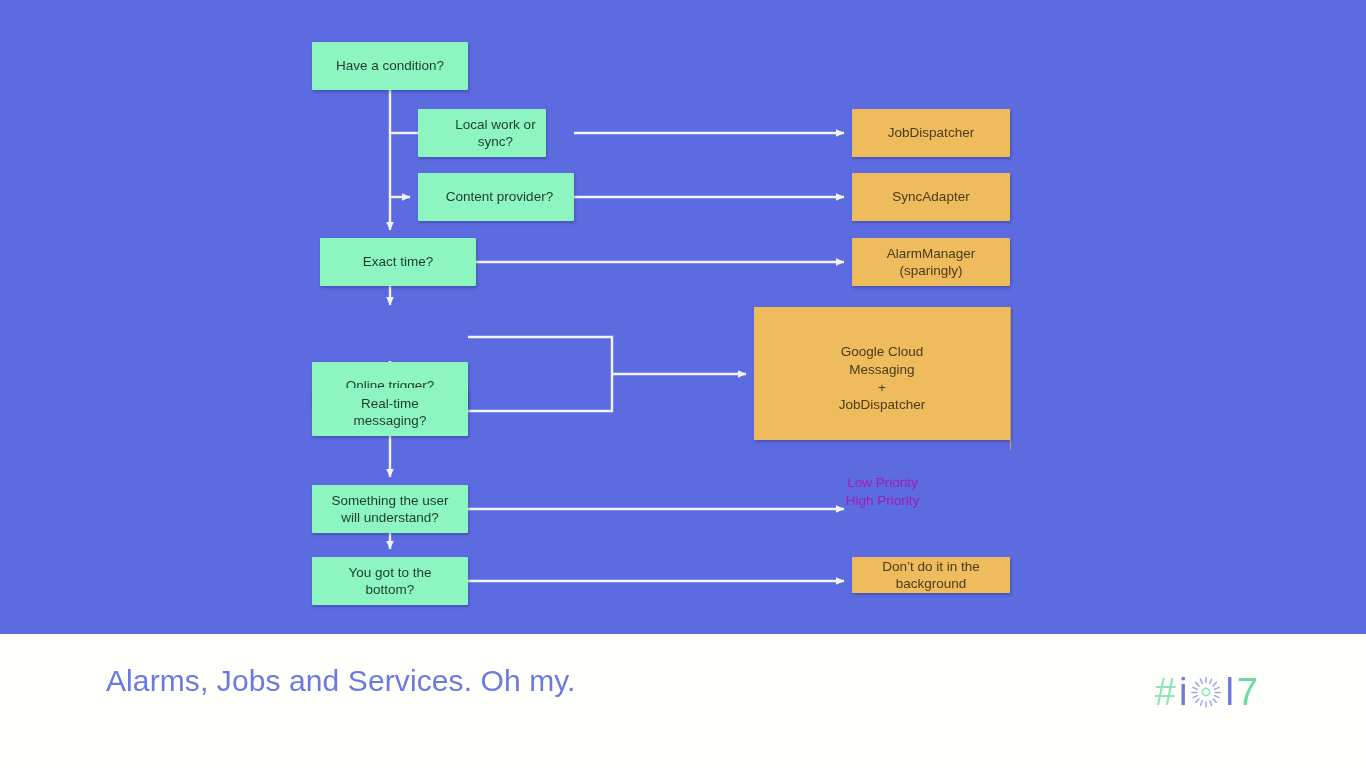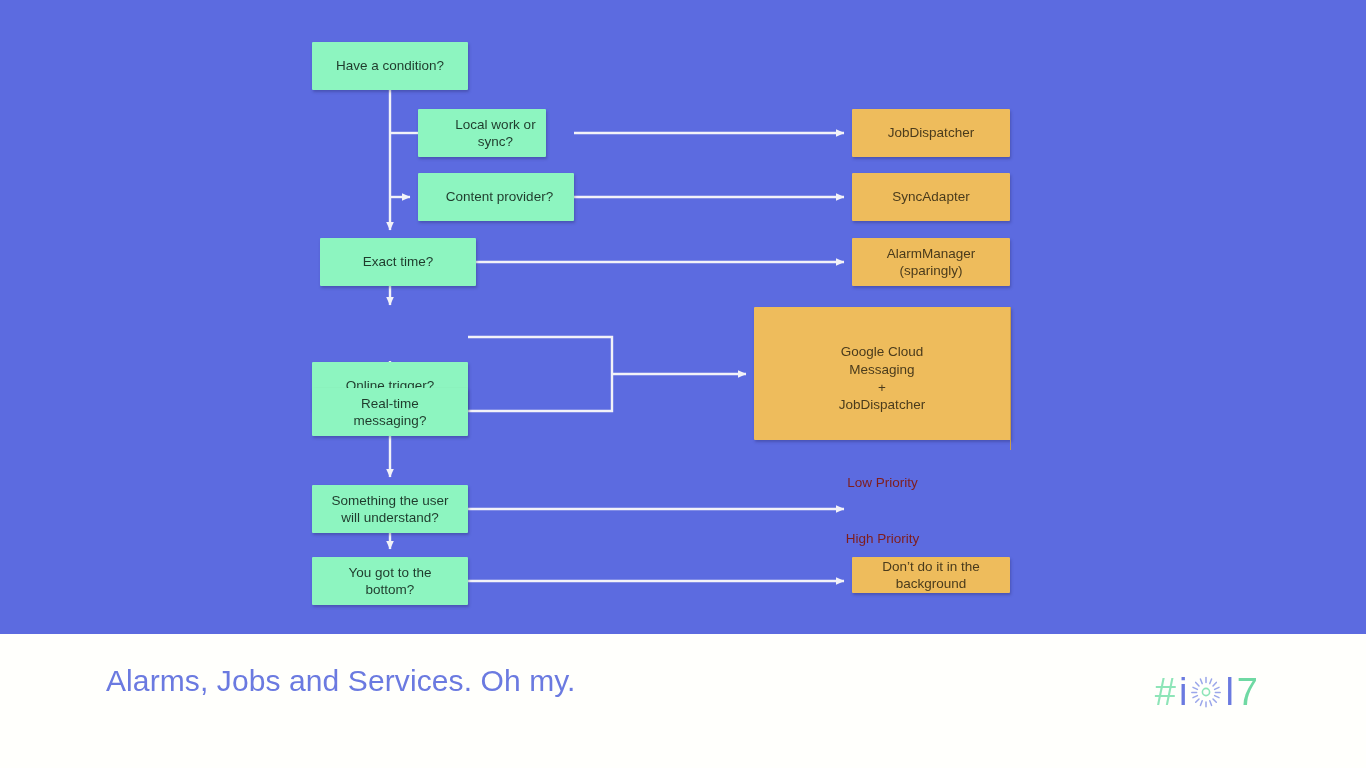--- a/index.html
+++ b/index.html
@@ -84,24 +84,23 @@
     white-space: pre-line;
     border-right: 1.5px solid #c99c4b;
   }
   #gcm-right {
     flex: 1 1 auto;
     display: flex;
     flex-direction: column;
     align-items: center;
     justify-content: space-between;
     padding: 24px 0;
-    color: #7f1d1d;
+    color: #a21caf;
     font-size: 13.5px;
     line-height: 1.3;
-    gap: 38px;
   }
   #footer {
     position: absolute;
     left: 0;
     top: 634px;
     width: 1366px;
     height: 134px;
     background: #fffffc;
   }
   #footer-title {

